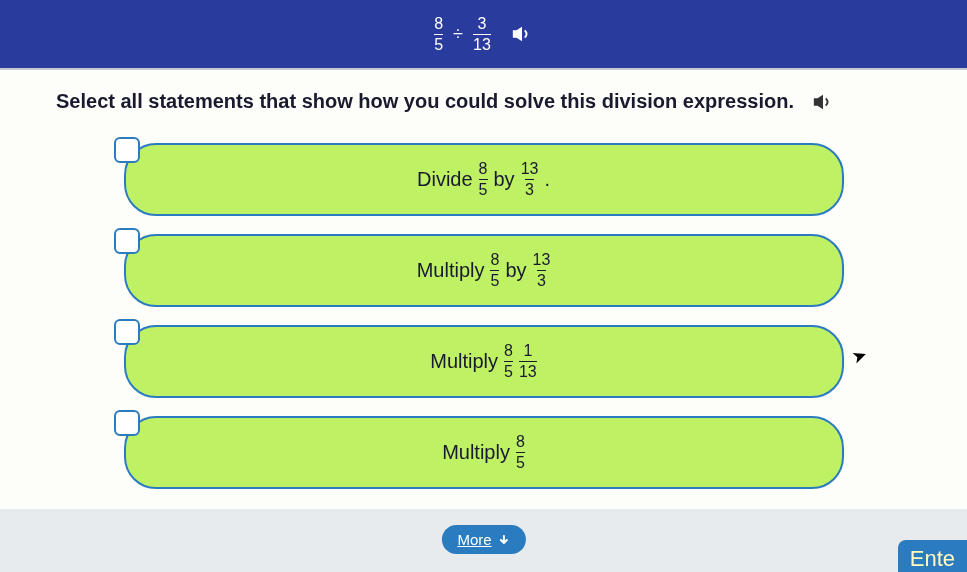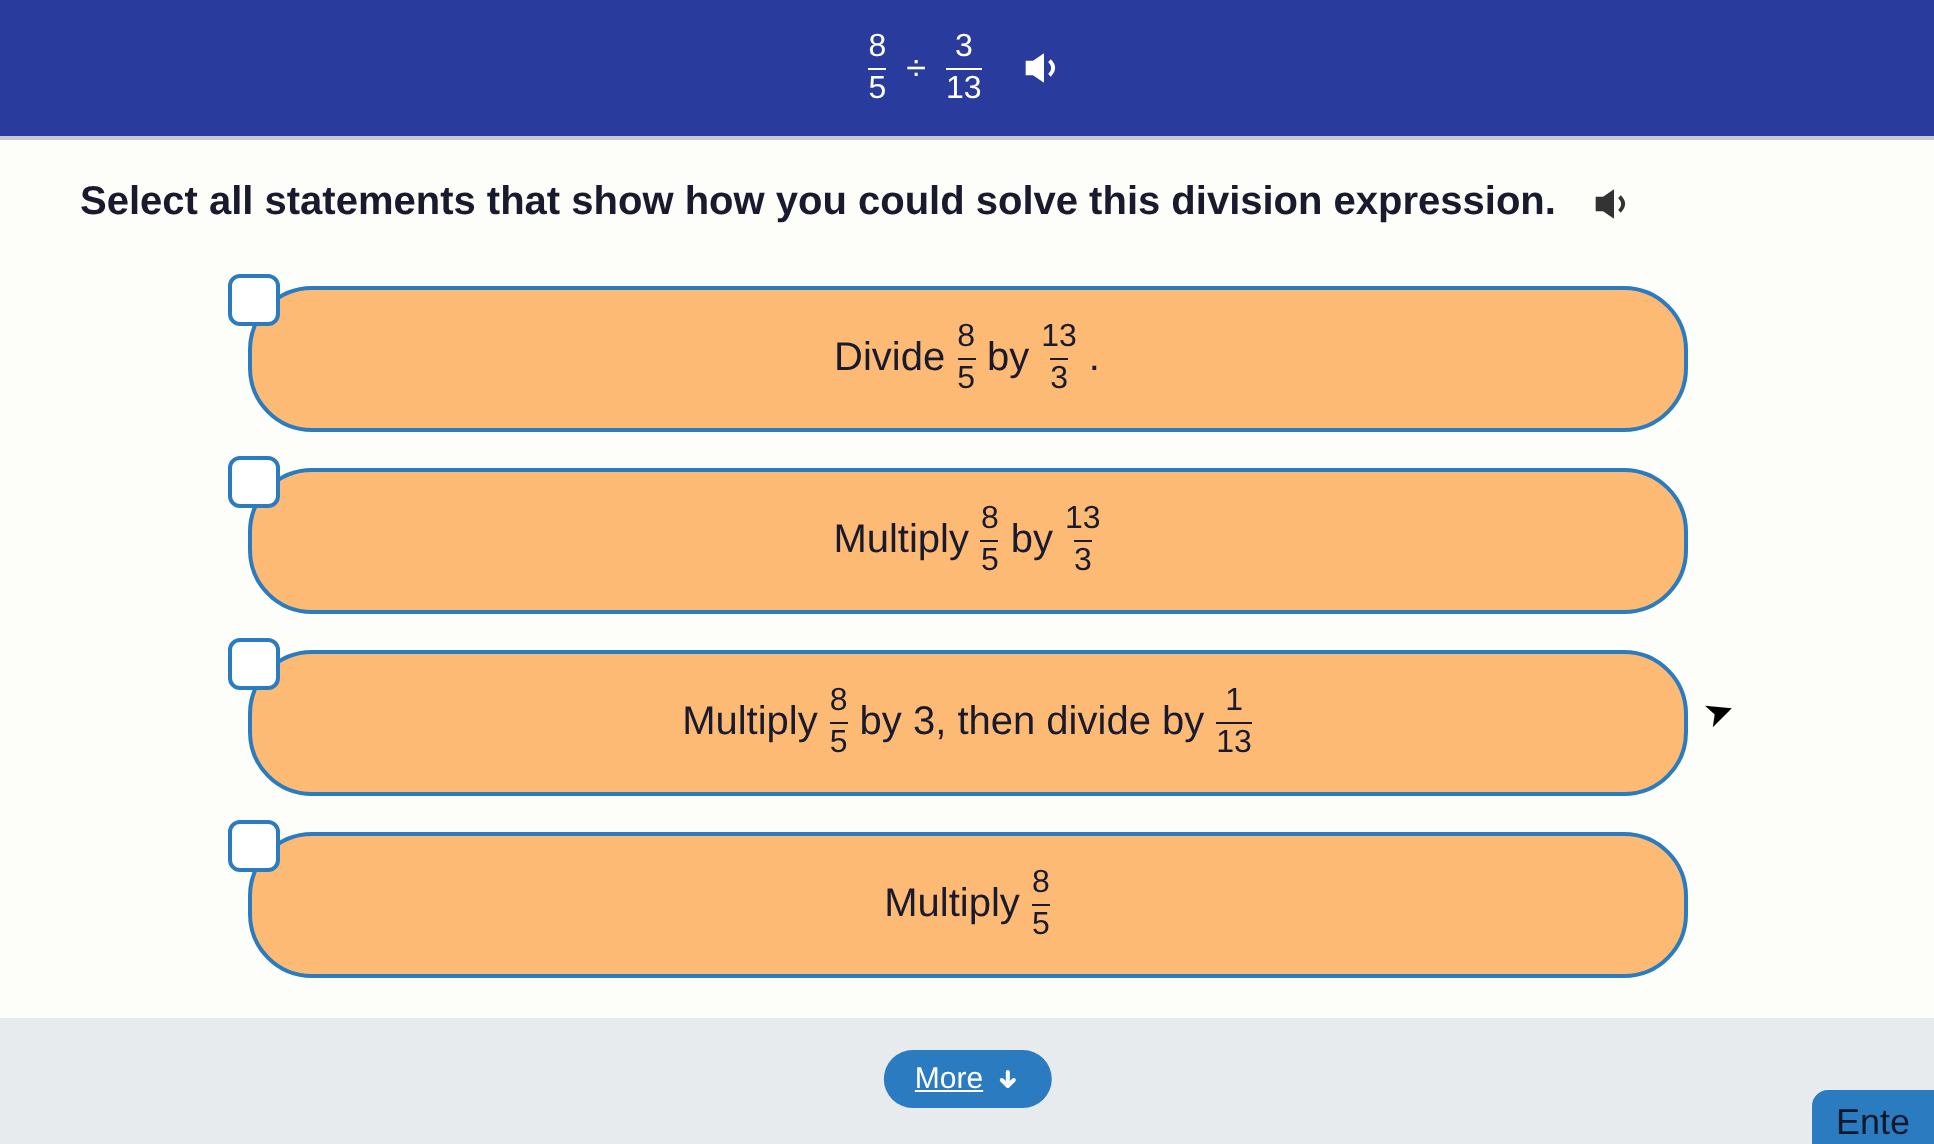--- a/index.html
+++ b/index.html
@@ -44,20 +44,21 @@
     .content {
       background: #fdfdfa;
       padding: 20px 40px;
       border-top: 2px solid #c5c9d0;
     }
     .question-row {
       display: flex;
       align-items: center;
       gap: 8px;
       margin-bottom: 30px;
+      margin-left: 16px;
     }
     .question {
       font-size: 20px;
       font-weight: 600;
       color: #1a1a2e;
     }
     .options {
       display: flex;
       flex-direction: column;
       gap: 18px;
@@ -79,21 +80,21 @@
       left: -10px;
       top: -6px;
       z-index: 2;
       cursor: pointer;
     }
     .option-pill {
       flex: 1;
       border: 2px solid #2a7bbf;
       border-radius: 32px;
       padding: 16px 30px;
-      background: #fdba74;
+      background: #bef264;
       display: flex;
       align-items: center;
       justify-content: center;
       font-size: 20px;
       color: #1a1a2e;
       gap: 6px;
       min-height: 60px;
       cursor: pointer;
     }
     .option-pill .fraction {
@@ -118,24 +119,24 @@
       gap: 6px;
       cursor: pointer;
       z-index: 5;
       text-decoration: underline;
     }
     .enter-button {
       position: absolute;
       bottom: 0;
       right: 0;
       background: #2a7bbf;
-      color: #0f172a;
+      color: #fef9c3;
       border-top-left-radius: 8px;
       padding: 6px 12px 0 12px;
-      font-size: 18px;
+      font-size: 22px;
       font-weight: 500;
     }
     .cursor-arrow {
       position: absolute;
       right: 100px;
       top: 345px;
       font-size: 18px;
       color: #000;
       transform: rotate(-20deg);
     }
@@ -206,21 +207,20 @@
     </div>
 
     <div class="option-row">
       <div class="checkbox"></div>
       <div class="option-pill">
         <span>Multiply </span>
         <span class="fraction">
           <span class="num">8</span>
           <span class="den">5</span>
         </span>
-        <span> by 3, then divide by </span>
         <span class="fraction">
           <span class="num">1</span>
           <span class="den">13</span>
         </span>
       </div>
     </div>
 
     <div class="option-row">
       <div class="checkbox"></div>
       <div class="option-pill">

